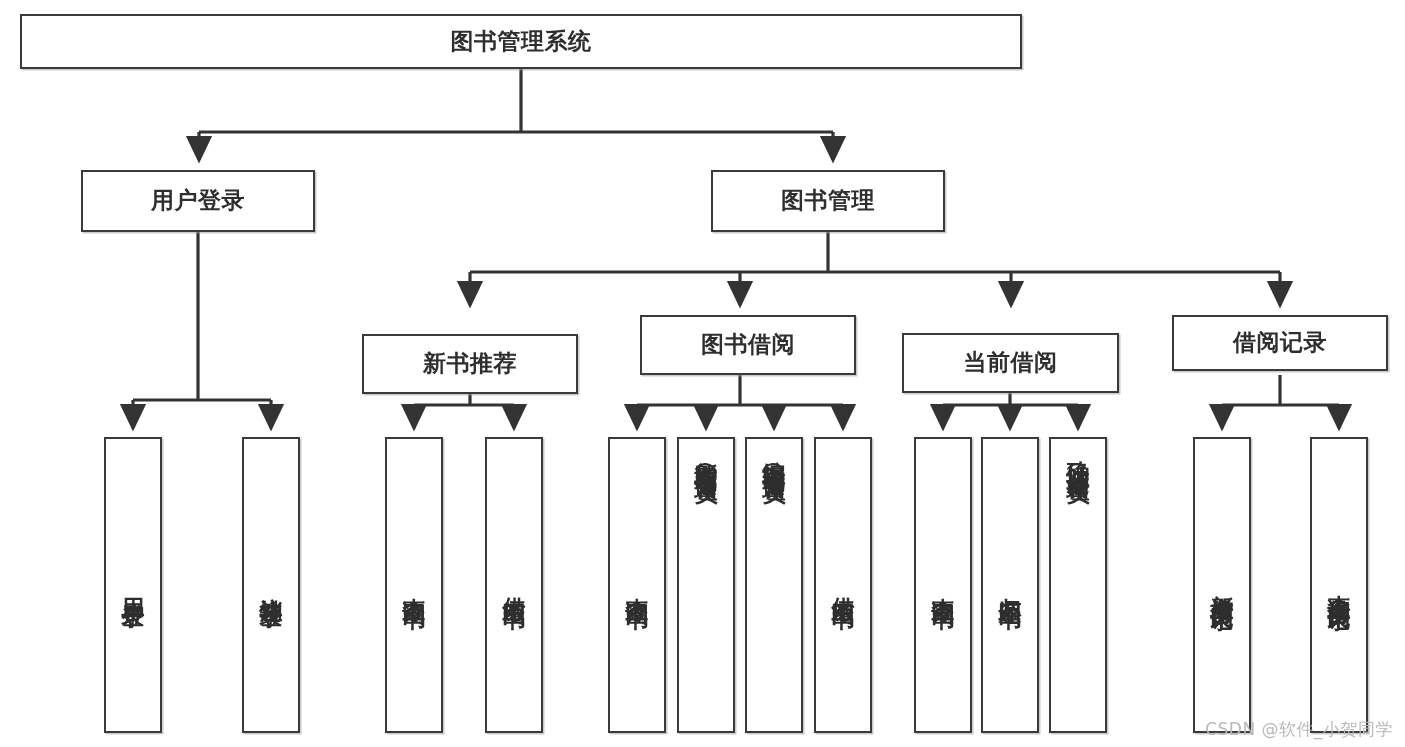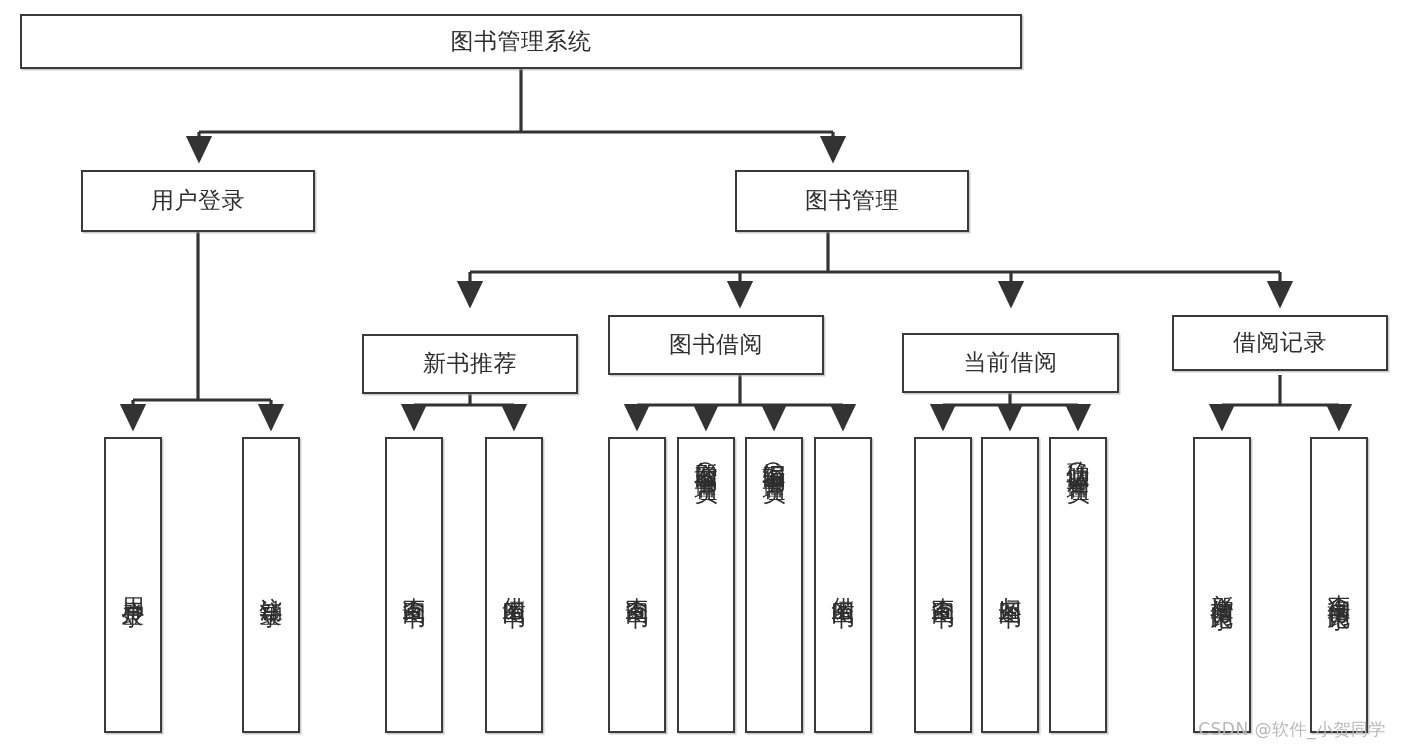--- a/index.html
+++ b/index.html
@@ -34,20 +34,21 @@
     display: flex;
     align-items: center;
     justify-content: center;
     box-shadow: 1.5px 1.5px 0 rgba(160,160,160,0.55);
   }
   .node .label {
     color: #2e2e2e;
     line-height: 1.18;
     text-align: center;
     letter-spacing: 0.5px;
+    font-weight: bold;
   }
   .node.horiz .label {
     font-size: 23px;
     white-space: nowrap;
   }
   .node.vert {
     align-items: flex-start;
     padding-top: 0;
   }
   .node.vert .label {
@@ -60,21 +61,21 @@
     display: flex;
     align-items: center;
     justify-content: center;
   }
   .node.vert.top .label {
     justify-content: flex-start;
     padding-top: 4px;
   }
   #watermark {
     position: absolute;
-    right: 19px;
+    right: 12px;
     bottom: 6px;
     font-size: 17px;
     color: #b9b9b9;
     white-space: nowrap;
     letter-spacing: 0.5px;
   }
 </style>
 </head>
 <body>
 
@@ -130,28 +131,28 @@
     </g>
   </svg>
 
   <div class="node horiz" style="left:20px; top:14px; width:1002px; height:55px;">
     <span class="label">图书管理系统</span>
   </div>
 
   <div class="node horiz" style="left:81px; top:170px; width:234px; height:62px;">
     <span class="label">用户登录</span>
   </div>
-  <div class="node horiz" style="left:711px; top:170px; width:234px; height:62px;margin-left:24px;">
+  <div class="node horiz" style="left:711px; top:170px; width:234px; height:62px;">
     <span class="label">图书管理</span>
   </div>
 
   <div class="node horiz" style="left:362px; top:334px; width:216px; height:60px;">
     <span class="label">新书推荐</span>
   </div>
-  <div class="node horiz" style="left:608px; top:315px; width:216px; height:60px;">
+  <div class="node horiz" style="left:640px; top:315px; width:216px; height:60px;">
     <span class="label">图书借阅</span>
   </div>
   <div class="node horiz" style="left:902px; top:333px; width:217px; height:60px;">
     <span class="label">当前借阅</span>
   </div>
   <div class="node horiz" style="left:1172px; top:315px; width:216px; height:56px;">
     <span class="label">借阅记录</span>
   </div>
 
   <div class="node vert" style="left:104px; top:437px; width:58px; height:296px;">

